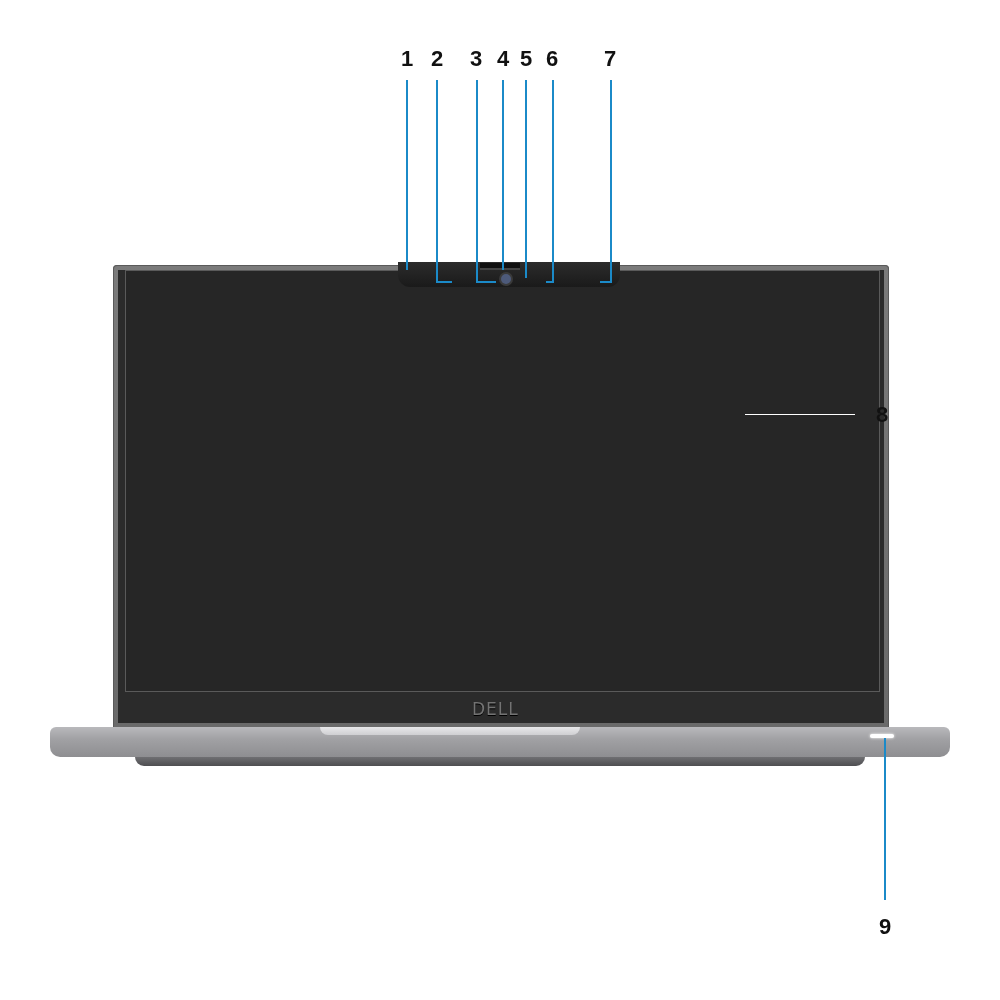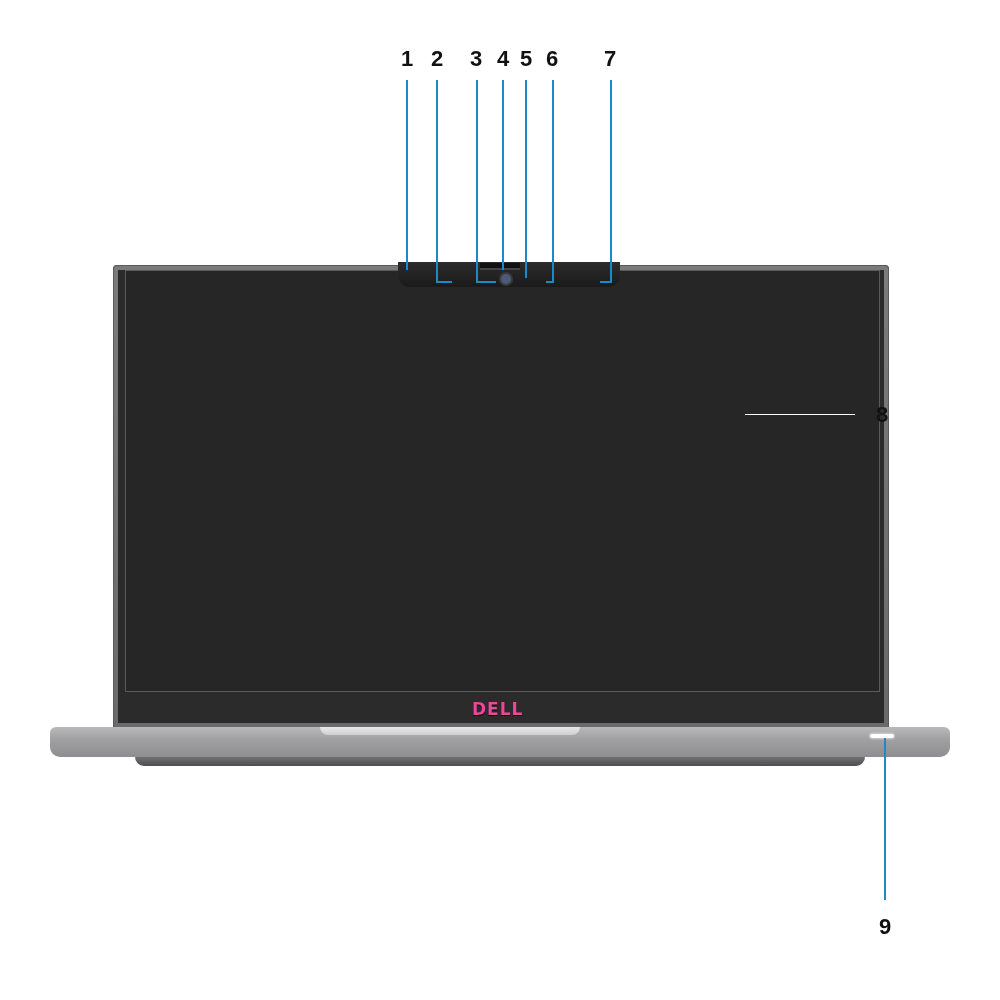--- a/index.html
+++ b/index.html
@@ -11,21 +11,21 @@
   .lid { left:113px; top:265px; width:776px; height:463px; background:linear-gradient(#7b7b7b,#6a6a6a); border-radius:4px 4px 0 0; box-shadow: inset 0 0 0 1px #5a5a5a; }
   .lid-inner-bezel { left:118px; top:270px; width:766px; height:453px; background:#2b2b2b; }
   .screen { left:125px; top:270px; width:753px; height:420px; background:#262626; border:1px solid #5a5a5a; }
   .cambar { left:398px; top:262px; width:222px; height:25px; background:linear-gradient(#2c2c2c,#1a1a1a); border-radius:0 0 12px 12px; }
   .camlens { left:501px; top:274px; width:10px; height:10px; border-radius:50%; background:#4d5a7a; box-shadow:0 0 0 2px #3a3a3a; }
   .shutter { left:480px; top:263px; width:40px; height:5px; background:#111; border-bottom:2px solid #444; }
   .base { left:50px; top:727px; width:900px; height:30px; background:linear-gradient(#b9b9bc,#a1a1a4 40%,#8e8e91); border-radius:6px 6px 10px 10px; }
   .base-highlight { left:320px; top:727px; width:260px; height:8px; background:linear-gradient(#e8e8ea,#cfcfd2); border-radius:0 0 30px 30px; }
   .base-lower { left:135px; top:757px; width:730px; height:9px; background:linear-gradient(#6f6f72,#4e4e51); border-radius:0 0 30px 30px; }
   .power-led { left:870px; top:734px; width:24px; height:4px; background:#ffffff; border-radius:2px; box-shadow:0 0 3px #fff; }
-  .logo { left:472px; top:699px; font-family:"DejaVu Sans", sans-serif; font-weight:bold; font-size:17px; color:#ec4899; letter-spacing:1px; text-shadow:0 1px 0 #000; }
+  .logo { left:472px; top:699px; font-family:"DejaVu Sans", sans-serif; font-weight:normal; font-size:17px; color:#737373; letter-spacing:1px; text-shadow:0 1px 0 #000; }
   .line8 { left:745px; top:414px; width:110px; height:1px; background:#ffffff; }
 </style>
 </head>
 <body>
 
 <div class="abs lid"></div>
 <div class="abs lid-inner-bezel"></div>
 <div class="abs screen"></div>
 <div class="abs cambar"></div>
 <div class="abs shutter"></div>

